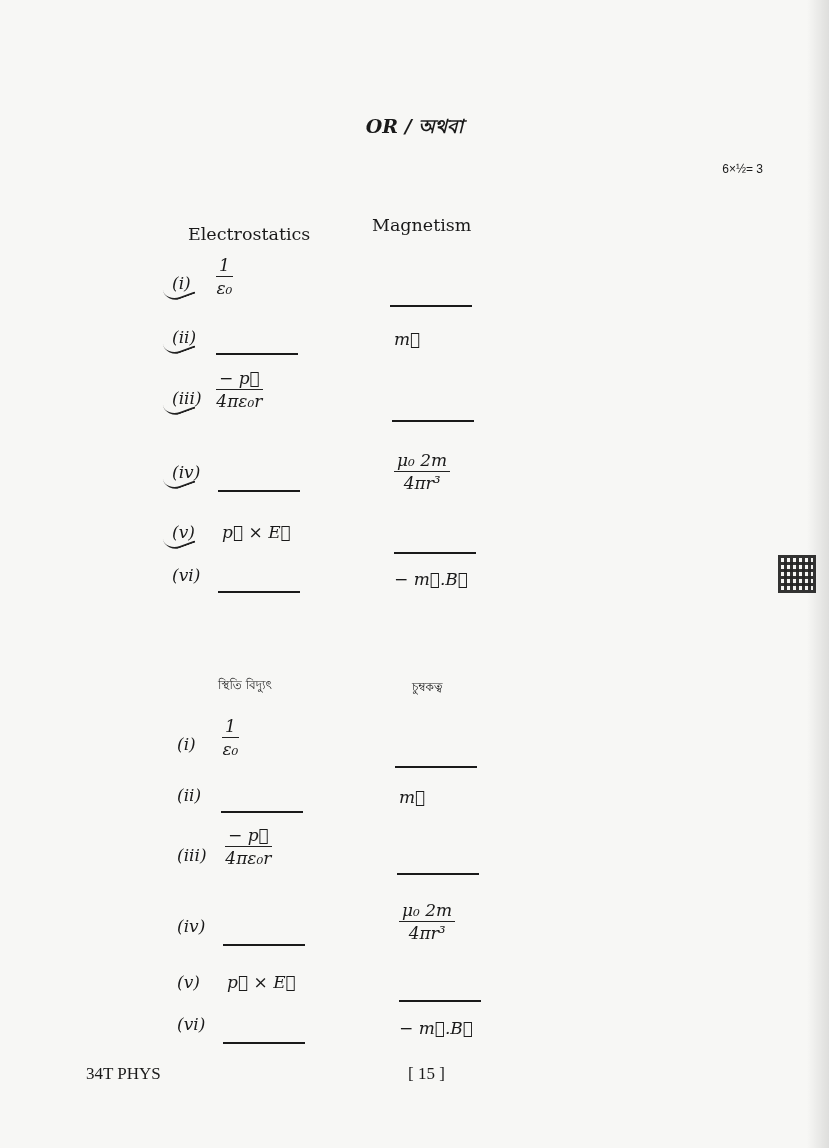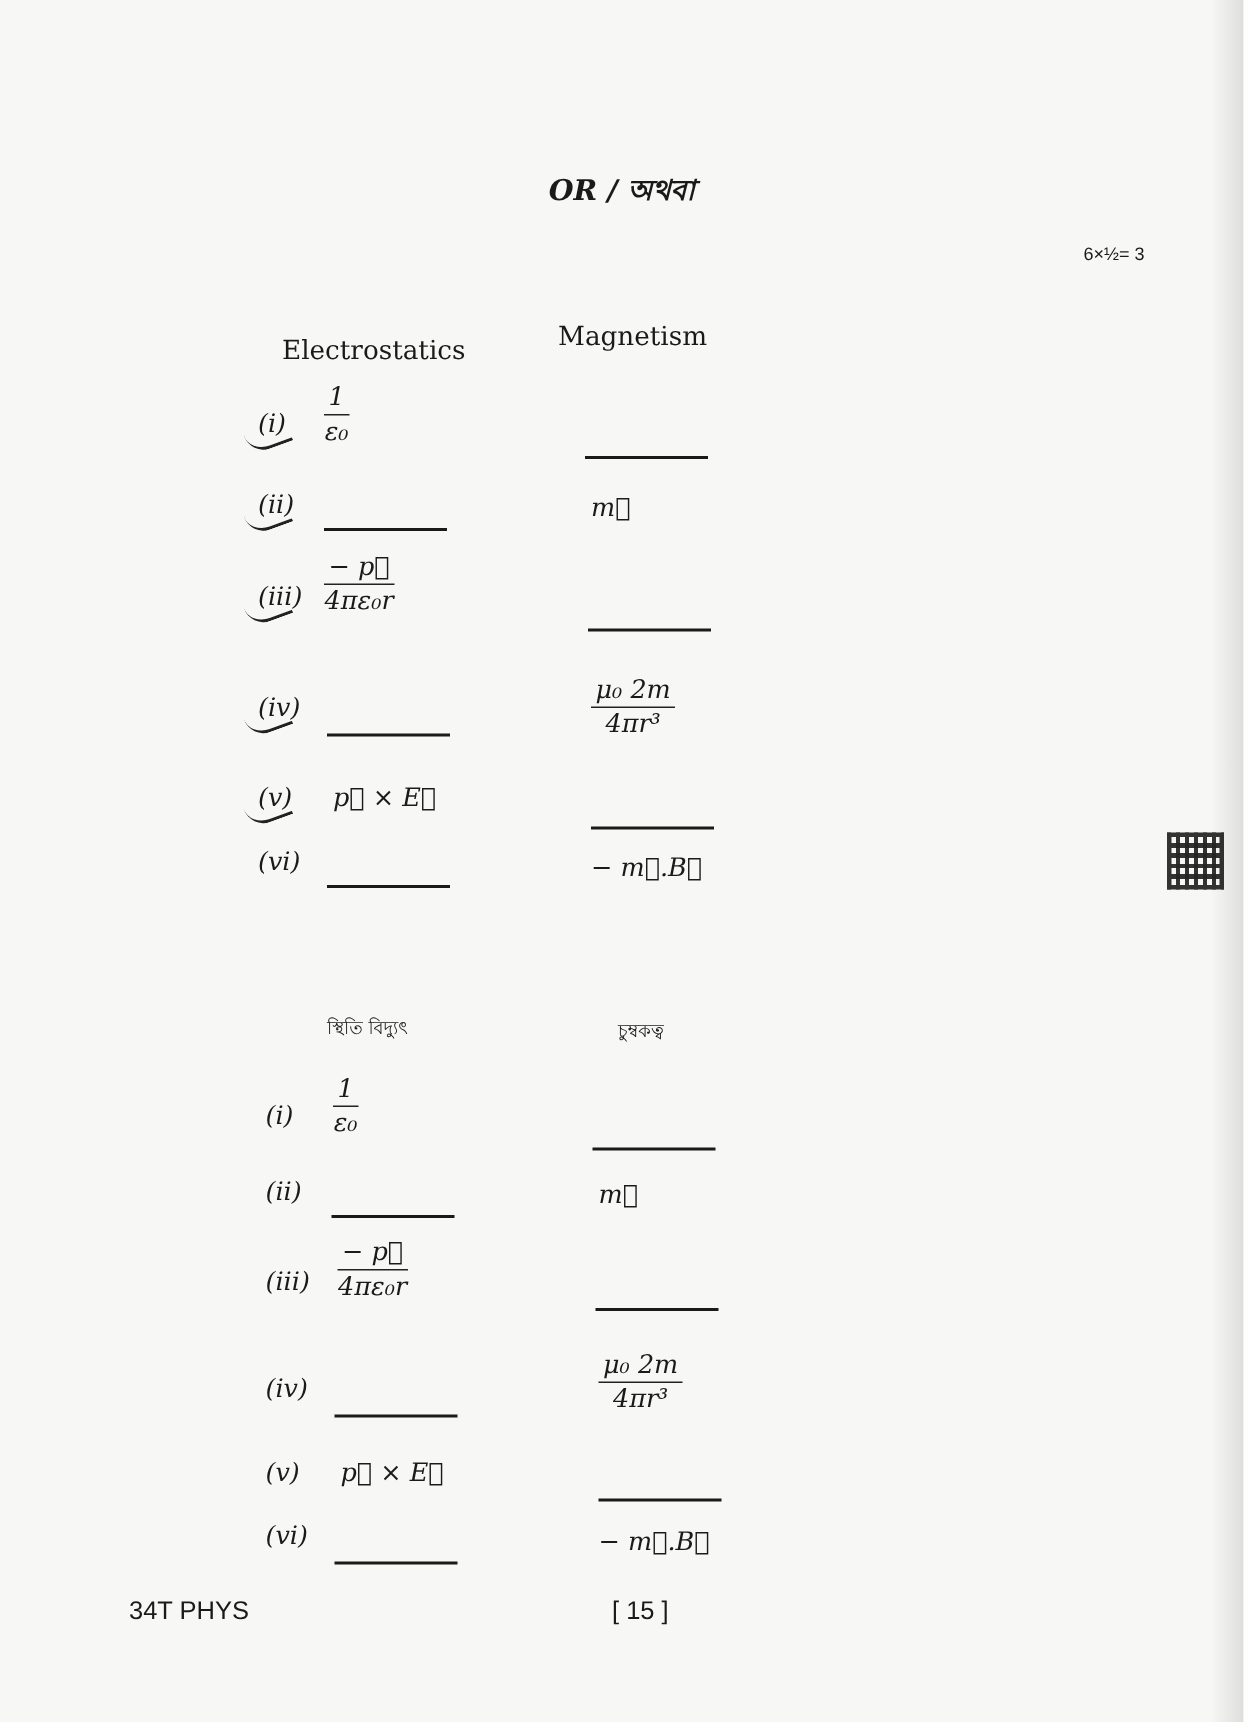--- a/index.html
+++ b/index.html
@@ -22,21 +22,21 @@
   .rlabel { position: absolute; left: 0; font-style: italic; font-size: 17px; }
   .hand-mark {
     position: absolute; left: -8px; top: 10px; width: 30px; height: 12px;
     border-bottom: 2px solid #222; border-radius: 0 0 0 18px; transform: rotate(-20deg);
   }
   .cell { position: absolute; font-style: italic; font-size: 17px; }
   .frac { display: inline-flex; flex-direction: column; align-items: center; font-style: italic; }
   .frac .num { padding: 0 3px 1px; border-bottom: 1.5px solid #222; line-height: 20px; }
   .frac .den { line-height: 20px; padding-top: 1px; }
   .blank { display: inline-block; height: 0; border-top: 2px solid #1a1a1a; width: 82px; }
-  .footer { font-family: Liberation Sans, sans-serif; font-size: 17px; }
+  .footer { font-family: Liberation Serif, serif; font-size: 17px; }
   .qr {
     left: 778px; top: 555px; width: 38px; height: 38px;
     background:
       repeating-linear-gradient(90deg, #111 0 3px, transparent 3px 6px),
       repeating-linear-gradient(0deg, #111 0 3px, transparent 3px 7px);
     background-blend-mode: multiply; opacity: 0.85;
     outline: 3px solid #111; outline-offset: -3px;
   }
   .bn { font-family: "DejaVu Sans", sans-serif; font-size: 12px; }
 </style>

